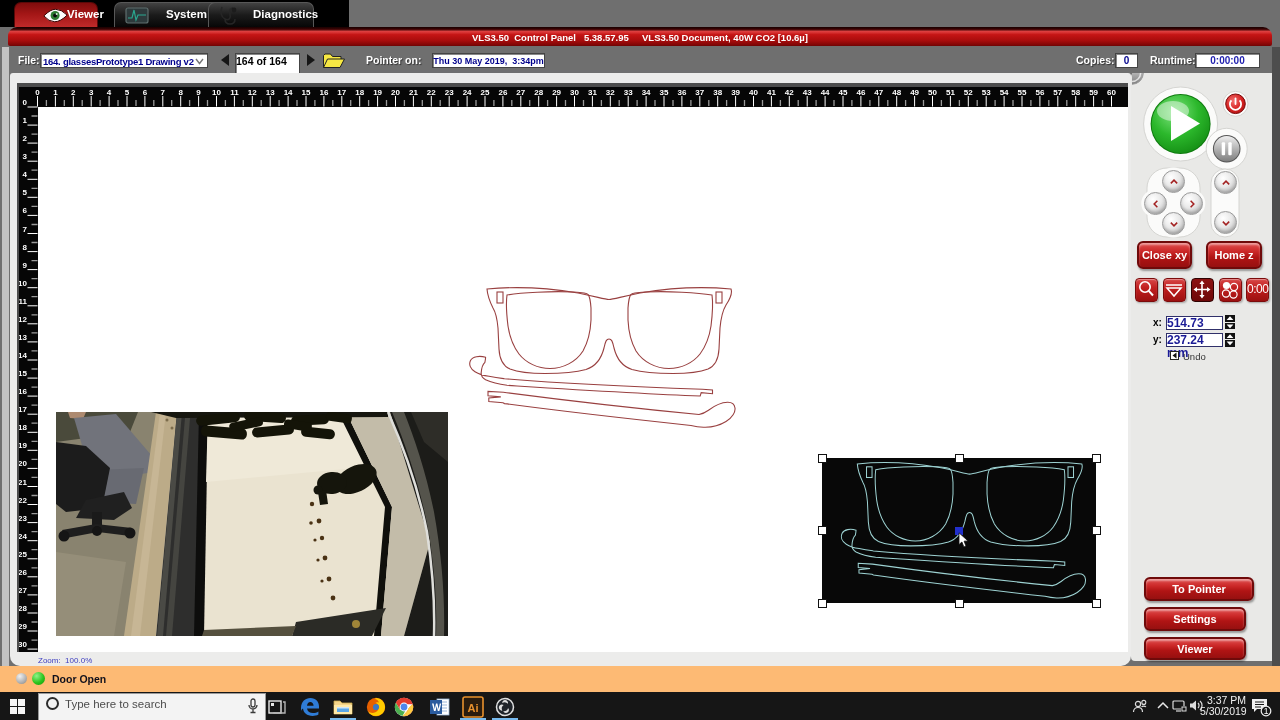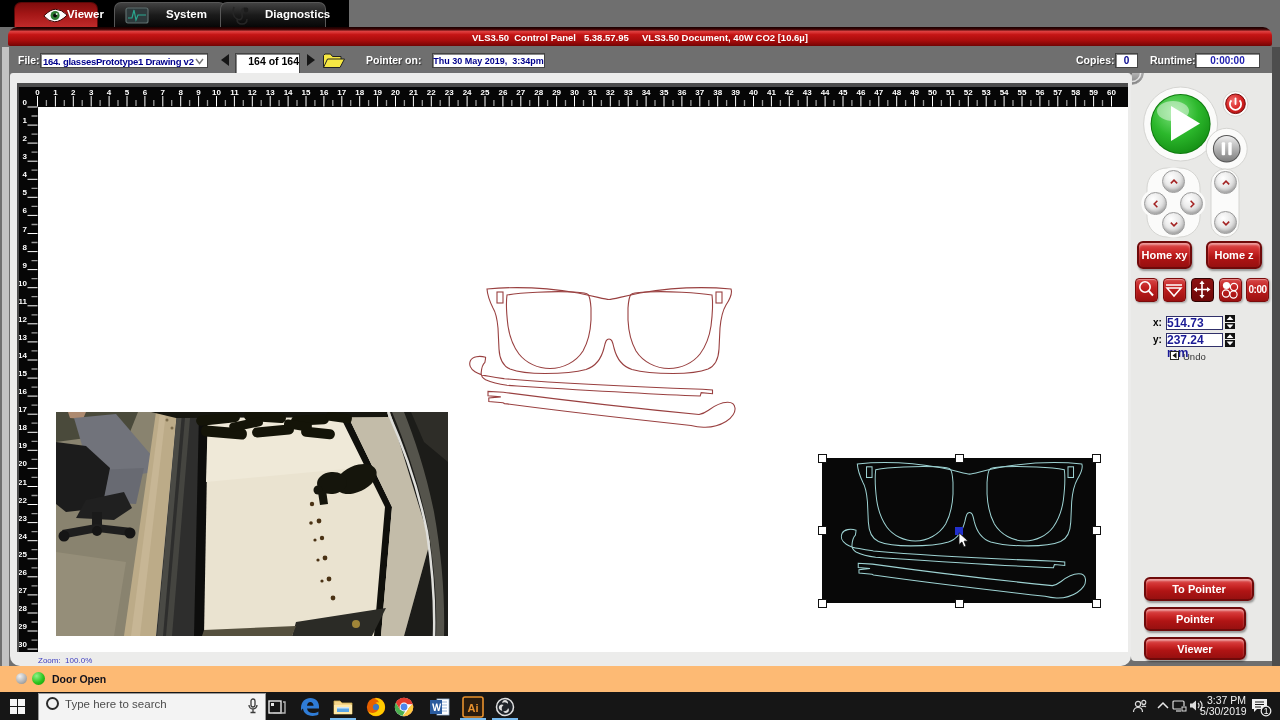--- a/index.html
+++ b/index.html
@@ -4,21 +4,21 @@
 *{margin:0;padding:0;box-sizing:border-box}
 html,body{width:1280px;height:720px;overflow:hidden}
 body{-webkit-font-smoothing:antialiased;transform:translateZ(0);font-family:"Liberation Sans",sans-serif;background:#6f6f6f;position:relative}
 .abs{position:absolute}
 .bold{font-weight:bold}
 
 #tabstrip{left:0;top:0;width:349px;height:27px;background:#000}
 .tab{top:2px;height:25px;border-radius:7px 7px 0 0;color:#fff;font-size:11.5px;font-weight:bold;}
 #tabV{left:14px;width:84px;background:linear-gradient(#7e0c0c,#a31616 45%,#c12a2a);border:1px solid #5a0808;border-bottom:none}
 #tabS{left:114px;width:112px;background:linear-gradient(#424242,#1b1b1b 50%,#070707);border:1px solid #585858;border-bottom:none}
-#tabD{left:220px;width:106px;background:linear-gradient(#424242,#1b1b1b 50%,#070707);border:1px solid #585858;border-bottom:none}
+#tabD{left:208px;width:106px;background:linear-gradient(#424242,#1b1b1b 50%,#070707);border:1px solid #585858;border-bottom:none}
 .tabtxt{top:5px}
 
 #titlebar{left:8px;top:27px;width:1264px;height:19px;border-radius:9px 9px 2px 2px;
  background:linear-gradient(#180000 0%,#3c0404 12%,#e04040 24%,#c51515 40%,#a80c0c 72%,#840606 92%,#6e0404 100%);
  color:#fff;font-size:9.5px;font-weight:bold;text-align:center;line-height:21px}
 
 .wlabel{color:#fff;font-weight:bold;font-size:10.5px;text-shadow:1px 1px 1px rgba(0,0,0,.55)}
 .wbox{background:#fff;border:1px solid #444;box-shadow:inset 1px 1px 0 #888;font-weight:bold}
 .navy{color:#00008c}
 
@@ -74,21 +74,21 @@
 <div class="abs" id="titlebar">VLS3.50&nbsp;&nbsp;Control Panel&nbsp;&nbsp;&nbsp;5.38.57.95&nbsp;&nbsp;&nbsp;&nbsp;&nbsp;VLS3.50 Document, 40W CO2 [10.6µ]</div>
 
 <div class="abs wlabel" style="left:18px;top:54px">File:</div>
 <div class="abs wbox" style="left:40px;top:53px;width:168px;height:15px;overflow:hidden">
   <div class="abs navy" style="left:2px;top:1.5px;font-size:9.5px;white-space:nowrap;letter-spacing:-0.25px">164. glassesPrototype1 Drawing v2</div>
   <svg class="abs" style="right:3px;top:4px" width="9" height="7">
       <path d="M1,1 L4.5,5.5 L8,1" fill="none" stroke="#777" stroke-width="1.4"></path>
     </svg>
 </div>
 <div class="abs" style="left:221px;top:54px;width:0;height:0;border:6.5px solid transparent;border-right:8px solid #161616;border-left:none"></div>
-<div class="abs wbox" style="left:235px;top:53px;width:65px;height:27px;font-size:10.5px;text-align:right;line-height:14px;color:#000">164 of 164</div>
+<div class="abs wbox" style="left:235px;top:53px;width:65px;height:27px;font-size:10.5px;text-align:left;line-height:14px;color:#000">164 of 164</div>
 <div class="abs" style="left:307px;top:54px;width:0;height:0;border:6.5px solid transparent;border-left:8px solid #161616;border-right:none"></div>
 <svg class="abs" style="left:322px;top:52px" width="23" height="18" viewBox="0 0 23 18">
   <path d="M1.5,15.5 L1.5,3.5 L3,2 L8.5,2 L10.5,4.5 L19,4.5 L19,7" fill="#f7e843" stroke="#222" stroke-width="1"></path>
   <path d="M1.5,15.5 L5.5,7 L22.5,7 L18,15.5 Z" fill="#f7e843" stroke="#222" stroke-width="1"></path>
 </svg>
 <div class="abs wlabel" style="left:366px;top:54px">Pointer on:</div>
 <div class="abs wbox navy" style="left:432px;top:53px;width:113px;height:15px;font-size:9px;text-align:center;line-height:14px;white-space:nowrap">Thu 30 May 2019,&nbsp; 3:34pm</div>
 <div class="abs wlabel" style="left:1076px;top:54px">Copies:</div>
 <div class="abs wbox navy" style="left:1115px;top:53px;width:23px;height:15px;font-size:10px;text-align:center;line-height:14px">0</div>
 <div class="abs wlabel" style="left:1150px;top:54px">Runtime:</div>
@@ -397,21 +397,21 @@
 <div class="abs silverbtn" style="left:1213.5px;top:171.1px;width:23px;height:23px">
     <svg width="10" height="10" viewBox="0 0 11 11" style="position:absolute;left:6px;top:6px">
       <path d="M2,7 L5.5,3.5 L9,7" fill="none" stroke="#a32222" stroke-width="1.7"></path>
     </svg>
   </div>
 <div class="abs silverbtn" style="left:1213.5px;top:211.0px;width:23px;height:23px">
     <svg width="10" height="10" viewBox="0 0 11 11" style="position:absolute;left:6px;top:6px">
       <path d="M2,4 L5.5,7.5 L9,4" fill="none" stroke="#a32222" stroke-width="1.7"></path>
     </svg>
   </div>
-<div class="abs redglossy" style="left:1137px;top:241px;width:55px;height:28px;font-size:11px;line-height:25px">Home xy</div>
+<div class="abs redglossy" style="left:1137px;top:241px;width:55px;height:28px;font-size:11px;line-height:25px">Close xy</div>
 <div class="abs redglossy" style="left:1206px;top:241px;width:56px;height:28px;font-size:11px;line-height:25px">Home z</div>
 
 <div class="abs redsq" style="left:1135px;top:278px;width:23px;height:24px">
  <svg width="20" height="21" viewBox="0 0 20 21">
       <circle cx="9" cy="8" r="5.2" fill="none" stroke="#fff" stroke-width="1.6"></circle>
       <path d="M12.8,11.8 L17,16.5" stroke="#fff" stroke-width="2"></path>
     </svg>
 </div>
 <div class="abs redsq" style="left:1163px;top:278px;width:23px;height:24px">
  <svg width="20" height="21" viewBox="0 0 20 21">
@@ -425,21 +425,21 @@
     </svg>
 </div>
 <div class="abs redsq" style="left:1219px;top:278px;width:23px;height:24px">
  <svg width="20" height="21" viewBox="0 0 20 21">
       <circle cx="6.5" cy="6.5" r="3.6" fill="#fff"></circle>
       <circle cx="14" cy="8" r="3.6" fill="none" stroke="#fff" stroke-width="1.2"></circle>
       <circle cx="6" cy="14.5" r="3.6" fill="none" stroke="#fff" stroke-width="1.2"></circle>
       <circle cx="13.5" cy="15.5" r="3.6" fill="none" stroke="#fff" stroke-width="1.2"></circle>
     </svg>
 </div>
-<div class="abs redsq" style="left:1246px;top:278px;width:23px;height:24px;color:#fff;font-size:10px;font-weight:bold;text-align:center;line-height:21px;letter-spacing:-0.5px">0:00</div>
+<div class="abs redsq" style="left:1246px;top:278px;width:23px;height:24px;color:#fff;font-size:12px;font-weight:normal;text-align:center;line-height:21px;letter-spacing:-0.5px">0:00</div>
 
 <div class="abs bold" style="left:1153px;top:317px;font-size:10px">x:</div>
 <div class="abs fld" style="left:1166px;top:315.5px;width:57px;height:14px">514.73 mm</div>
 <div class="abs" style="left:1225px;top:315px;width:10px;height:14px">
  <div class="spb" style="top:0">
       <svg width="10" height="6.5">
         <path d="M5,1.2 L8.4,5 L1.6,5 Z" fill="#fff"></path>
       </svg>
     </div>
  <div class="spb" style="top:7.5px">
@@ -463,21 +463,21 @@
     </div>
 </div>
 <div class="abs" style="left:1170px;top:351px;width:9px;height:9px;background:#fff;border:1px solid #222;text-align:center">
  <svg width="7" height="7" viewBox="0 0 7 7" style="display:block;margin:0 auto">
       <path d="M5.5,0.5 L1.5,3.5 L5.5,6.5 Z" fill="#111"></path>
     </svg>
 </div>
 <div class="abs" style="left:1183px;top:351px;font-size:9.5px;color:#333">Undo</div>
 
 <div class="abs redglossy" style="left:1144px;top:577px;width:110px;height:24px;font-size:11px;line-height:21px">To Pointer</div>
-<div class="abs redglossy" style="left:1144px;top:607px;width:102px;height:24px;font-size:11px;line-height:21px">Pointer</div>
+<div class="abs redglossy" style="left:1144px;top:607px;width:102px;height:24px;font-size:11px;line-height:21px">Settings</div>
 <div class="abs redglossy" style="left:1144px;top:637px;width:102px;height:23px;font-size:11px;line-height:20px">Viewer</div>
 
 <div class="abs" id="statusbar">
  <div class="abs" style="left:16px;top:7px;width:11px;height:11px;border-radius:50%;background:radial-gradient(circle at 35% 30%,#f0f0f0,#b5b5b5 55%,#848484)"></div>
  <div class="abs" style="left:32px;top:6px;width:13px;height:13px;border-radius:50%;background:radial-gradient(circle at 35% 30%,#90f288,#2cc51e 55%,#0c9205)"></div>
  <div class="abs" style="left:52px;top:7px;font-size:10.5px;font-weight:bold;color:#10101c">Door Open</div>
 </div>
 
 <div class="abs" id="taskbar"></div>
 <svg class="abs" style="left:10px;top:699px" width="15" height="15" viewBox="0 0 15 15">

